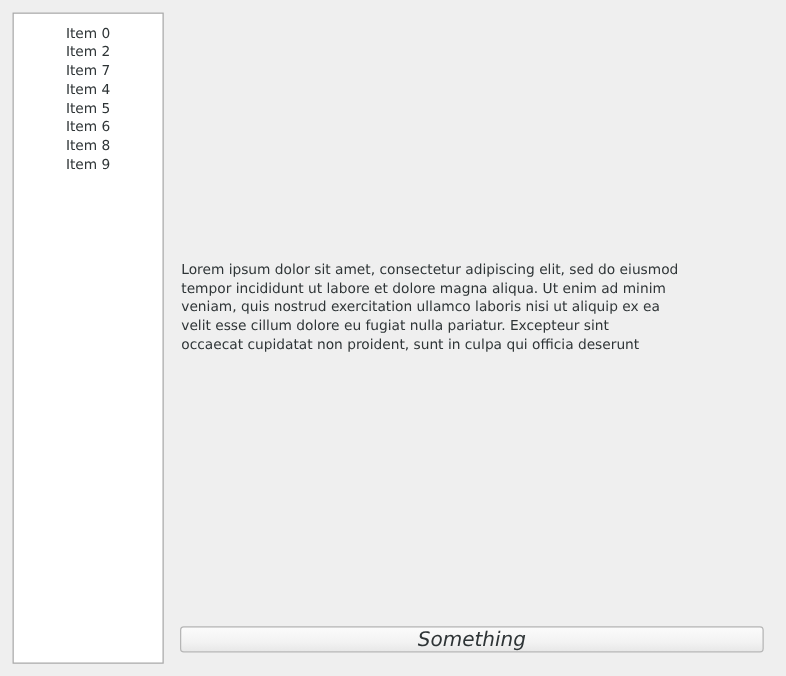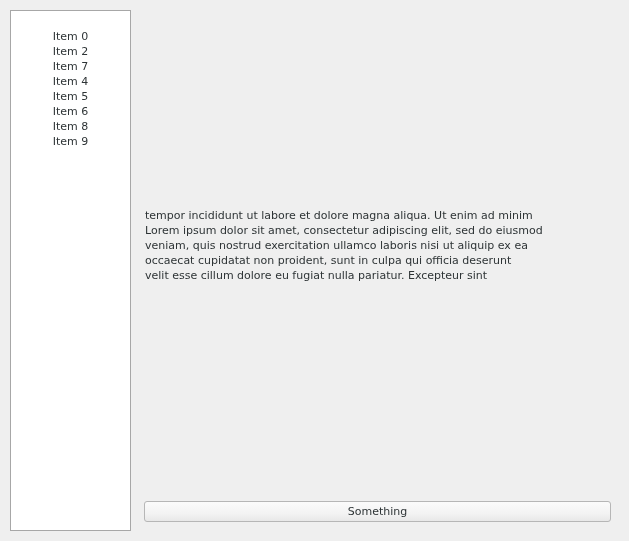--- a/index.html
+++ b/index.html
@@ -30,21 +30,21 @@
     overflow: hidden;
   }
   .list-item {
     height: 15px;
     line-height: 15px;
     text-align: center;
     white-space: nowrap;
     cursor: default;
   }
   .list-item:first-child {
-    margin-top: 18px;
+    margin-top: 8px;
   }
 
   
   .paragraph {
     position: absolute;
     left: 145px;
     top: 208px;
     width: 470px;
   }
   .paragraph .line {
@@ -58,43 +58,44 @@
     position: absolute;
     left: 144px;
     top: 501px;
     width: 467px;
     height: 21px;
     box-sizing: border-box;
     border: 1px solid #b6b6b6;
     border-radius: 3px;
     background: linear-gradient(to bottom, #fbfbfb 0%, #f3f3f3 60%, #e8e8e8 100%);
     font-family: "DejaVu Sans", "Liberation Sans", sans-serif;
-    font-size: 11px;
+    font-size: 16px;
     color: #2e3436;
     text-align: center;
     line-height: 19px;
     padding: 0;
     cursor: default;
+    font-style: italic;
   }
 </style>
 </head>
 <body>
 
 <div class="list-frame">
   <div class="list-item">Item 0</div>
   <div class="list-item">Item 2</div>
   <div class="list-item">Item 7</div>
   <div class="list-item">Item 4</div>
   <div class="list-item">Item 5</div>
   <div class="list-item">Item 6</div>
   <div class="list-item">Item 8</div>
   <div class="list-item">Item 9</div>
 </div>
 
 <div class="paragraph">
+  <div class="line">Lorem ipsum dolor sit amet, consectetur adipiscing elit, sed do eiusmod</div>
   <div class="line">tempor incididunt ut labore et dolore magna aliqua. Ut enim ad minim</div>
-  <div class="line">Lorem ipsum dolor sit amet, consectetur adipiscing elit, sed do eiusmod</div>
   <div class="line">veniam, quis nostrud exercitation ullamco laboris nisi ut aliquip ex ea</div>
+  <div class="line">velit esse cillum dolore eu fugiat nulla pariatur. Excepteur sint</div>
   <div class="line">occaecat cupidatat non proident, sunt in culpa qui officia deserunt</div>
-  <div class="line">velit esse cillum dolore eu fugiat nulla pariatur. Excepteur sint</div>
 </div>
 
 <button class="push-button">Something</button>
 
 </body></html>

